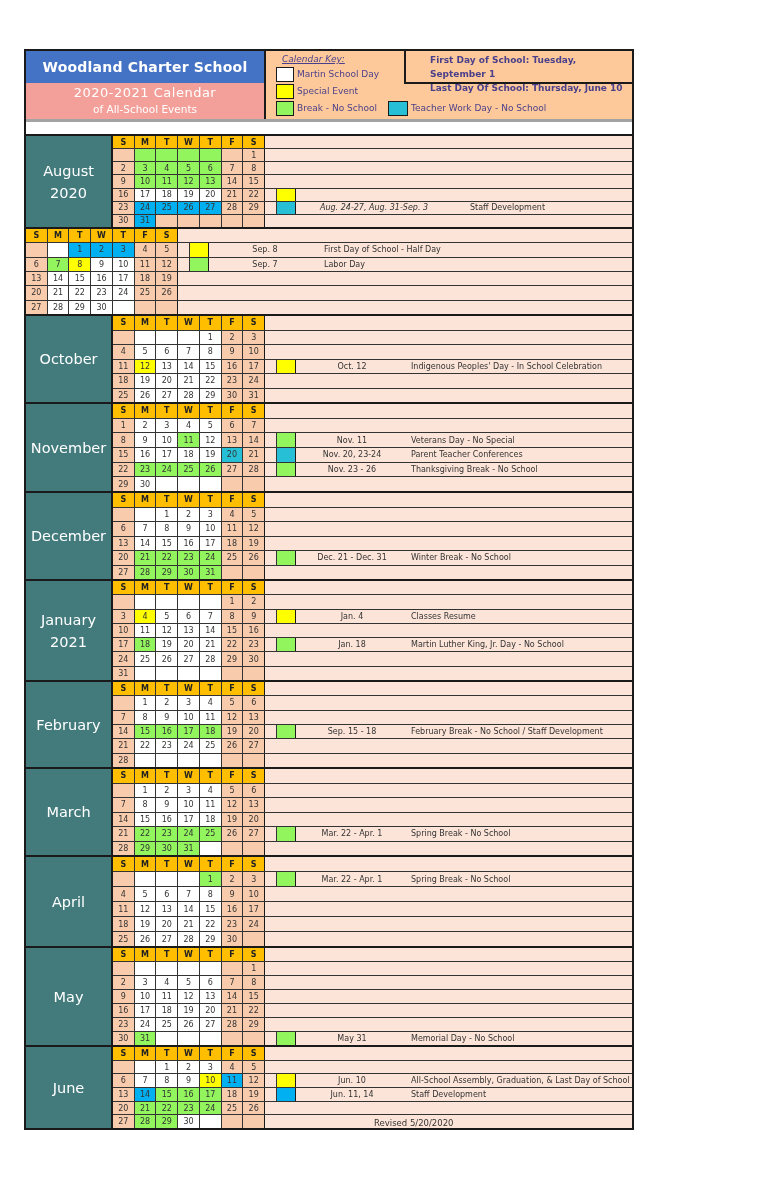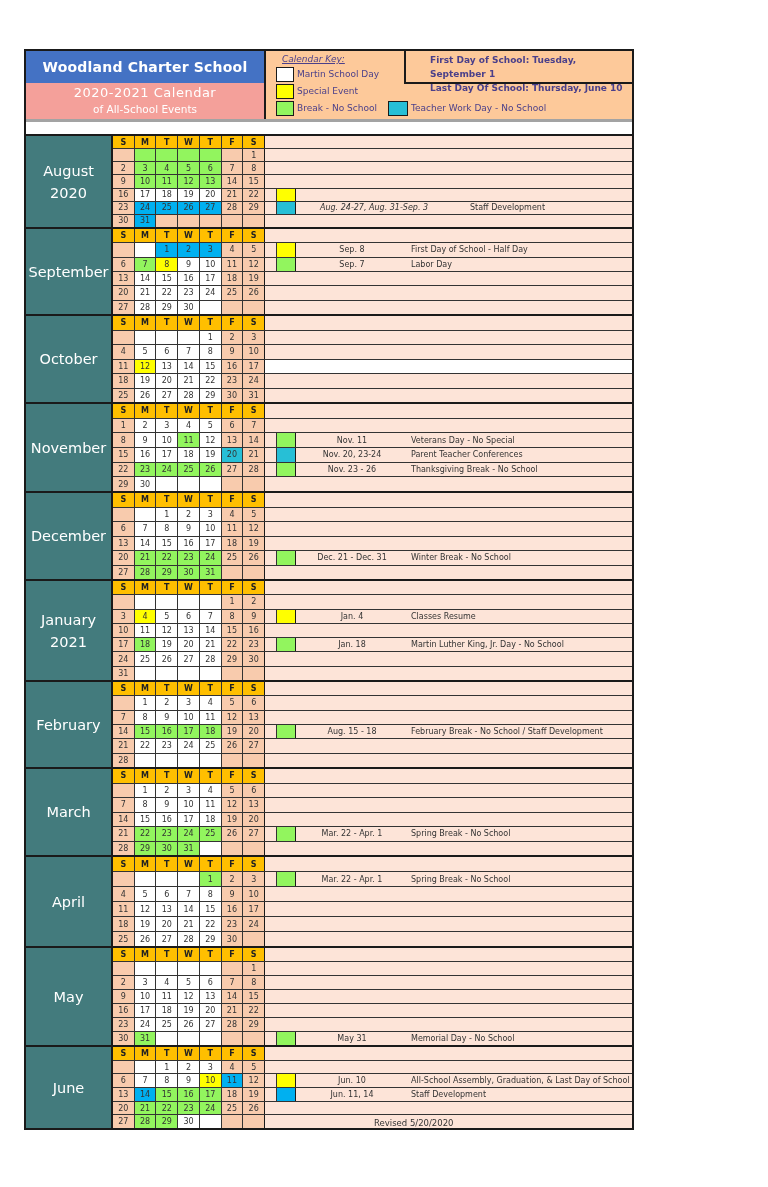--- a/index.html
+++ b/index.html
@@ -176,23 +176,20 @@
               <div class="c p"></div>
               <div class="c p"></div>
               <div class="c p"></div>
               <div class="c p"></div>
             </div>
             <div class="ev empty"></div>
           </div>
         </div>
       </div>
       <div class="month" style="height: 85px;">
-        <div class="mlabel">
-          <span>September</span>
-        </div>
         <div class="mrows">
           <div class="r">
             <div class="days">
               <div class="c h">S</div>
               <div class="c h">M</div>
               <div class="c h">T</div>
               <div class="c h">W</div>
               <div class="c h">T</div>
               <div class="c h">F</div>
               <div class="c h">S</div>
@@ -315,20 +312,26 @@
           <div class="r">
             <div class="days">
               <div class="c p">11</div>
               <div class="c y">12</div>
               <div class="c w">13</div>
               <div class="c w">14</div>
               <div class="c w">15</div>
               <div class="c p">16</div>
               <div class="c p">17</div>
             </div>
+            <div class="ev">
+              <div class="pad"></div>
+              <div class="sw" style="background: rgb(255, 255, 0);"></div>
+              <div class="date">Oct. 12</div>
+              <div class="desc">Indigenous Peoples' Day - In School Celebration</div>
+            </div>
           </div>
           <div class="r">
             <div class="days">
               <div class="c p">18</div>
               <div class="c w">19</div>
               <div class="c w">20</div>
               <div class="c w">21</div>
               <div class="c w">22</div>
               <div class="c p">23</div>
               <div class="c p">24</div>
@@ -676,21 +679,21 @@
               <div class="c g">15</div>
               <div class="c g">16</div>
               <div class="c g">17</div>
               <div class="c g">18</div>
               <div class="c p">19</div>
               <div class="c p">20</div>
             </div>
             <div class="ev">
               <div class="pad"></div>
               <div class="sw" style="background: rgb(146, 245, 94);"></div>
-              <div class="date">Aug. 15 - 18</div>
+              <div class="date">Sep. 15 - 18</div>
               <div class="desc">February Break - No School / Staff Development</div>
             </div>
           </div>
           <div class="r">
             <div class="days">
               <div class="c p">21</div>
               <div class="c w">22</div>
               <div class="c w">23</div>
               <div class="c w">24</div>
               <div class="c w">25</div>

